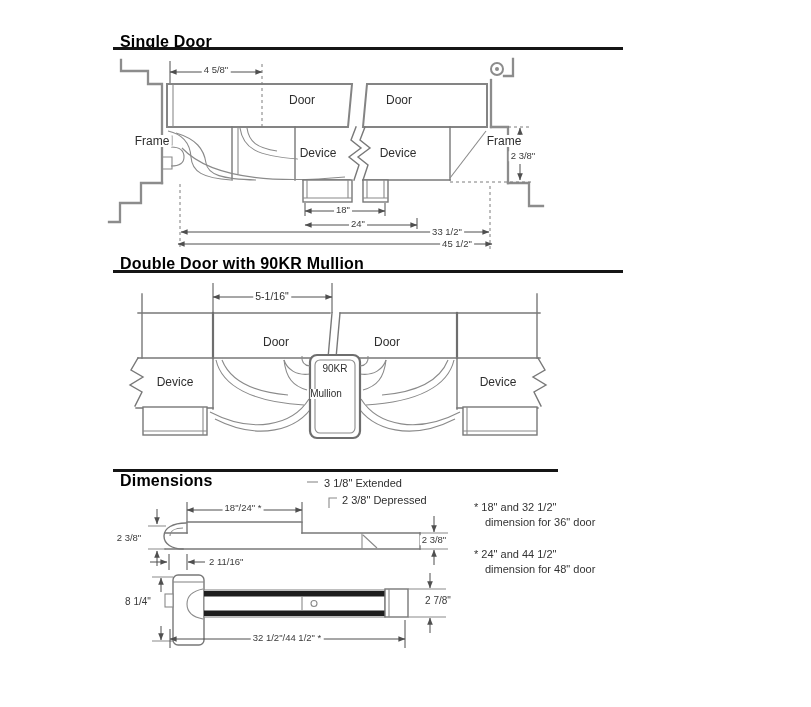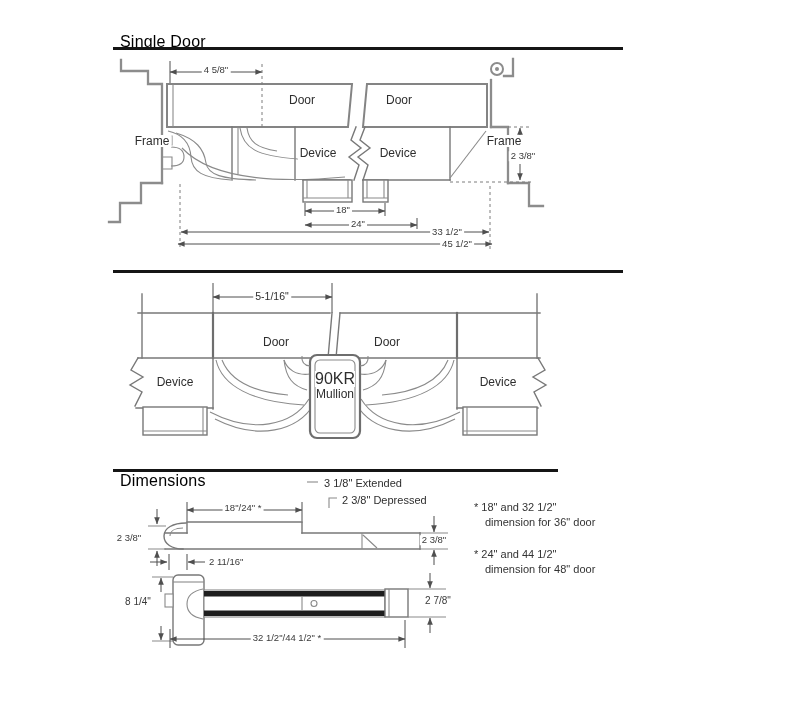--- a/index.html
+++ b/index.html
@@ -1,18 +1,18 @@
 <!DOCTYPE html>
 <html><head>
 <meta charset="utf-8">
 <style>
   html,body{margin:0;padding:0;background:#fff;}
   .page{position:relative;width:811px;height:707px;background:#ffffff;
         font-family:"Liberation Sans",sans-serif;overflow:hidden;}
-  .h{position:absolute;left:120px;font-weight:normal;font-size:16px;color:#000;
+  .h{position:absolute;left:120px;font-weight:bold;font-size:16px;color:#000;
      letter-spacing:.2px;white-space:nowrap;}
   .rule{position:absolute;left:113px;height:3px;background:#151515;}
   .lbl{position:absolute;transform:translate(-50%,-50%);white-space:nowrap;
        font-size:12px;color:#2e2e2e;background:#fff;padding:0 2px;line-height:1;}
   .lbl-l{position:absolute;transform:translateY(-50%);white-space:nowrap;
        font-size:11px;color:#2e2e2e;background:#fff;padding:0 2px;line-height:1;}
   .dimtx{font-size:9.5px;color:#3a3a3a;}
   .note{font-size:11px;color:#333;}
   svg{position:absolute;left:0;top:0;}
   .ln{stroke:#787878;stroke-width:1.4;fill:none;stroke-linecap:square;}
@@ -208,20 +208,21 @@
 
         <path class="dim" d="M170,629 V648 M405,620 V648"></path>
         <path class="dimb" d="M170,639 H405"></path>
       </g>
     </g>
   </svg>
 
   <div class="h" style="top:33px">Single Door</div>
   <div class="rule" style="top:47px;width:510px"></div>
 
+  <div class="h" style="top:255px">Double Door with 90KR Mullion</div>
   <div class="rule" style="top:270px;width:510px"></div>
 
   <div class="h" style="top:472px">Dimensions</div>
   <div class="rule" style="top:469px;width:445px"></div>
 
   <div class="lbl dimtx" style="left:216px;top:70px">4 5/8"</div>
   <div class="lbl" style="left:152px;top:141px">Frame</div>
   <div class="lbl" style="left:302px;top:100px">Door</div>
   <div class="lbl" style="left:399px;top:100px">Door</div>
   <div class="lbl" style="left:318px;top:153px">Device</div>
@@ -231,22 +232,22 @@
   <div class="lbl dimtx" style="left:343px;top:210px">18"</div>
   <div class="lbl dimtx" style="left:358px;top:224px">24"</div>
   <div class="lbl dimtx" style="left:447px;top:232px">33 1/2"</div>
   <div class="lbl dimtx" style="left:457px;top:244px">45 1/2"</div>
 
   <div class="lbl" style="left:272px;top:296px;font-size:10.5px">5-1/16"</div>
   <div class="lbl" style="left:276px;top:342px">Door</div>
   <div class="lbl" style="left:387px;top:342px">Door</div>
   <div class="lbl" style="left:175px;top:382px">Device</div>
   <div class="lbl" style="left:498px;top:382px">Device</div>
-  <div class="lbl" style="left:335px;top:379px;font-size:16px;padding:0">90KR</div>
-  <div class="lbl" style="left:335px;top:394px;font-size:12px;padding:0">Mullion</div>
+  <div class="lbl" style="left:335px;top:369px;font-size:10px;padding:0">90KR</div>
+  <div class="lbl" style="left:326px;top:394px;font-size:10px;padding:0">Mullion</div>
 
   <div class="lbl-l" style="left:322px;top:483px">3 1/8" Extended</div>
   <div class="lbl-l" style="left:340px;top:500px">2 3/8" Depressed</div>
   <div class="lbl dimtx" style="left:243px;top:508px">18"/24" *</div>
   <div class="lbl dimtx" style="left:129px;top:538px">2 3/8"</div>
   <div class="lbl dimtx" style="left:434px;top:540px">2 3/8"</div>
   <div class="lbl-l dimtx" style="left:207px;top:562px">2 11/16"</div>
   <div class="lbl dimtx" style="left:138px;top:602px;font-size:10px">8 1/4"</div>
   <div class="lbl dimtx" style="left:438px;top:601px;font-size:10px">2 7/8"</div>
   <div class="lbl dimtx" style="left:287px;top:638px">32 1/2"/44 1/2" *</div>

